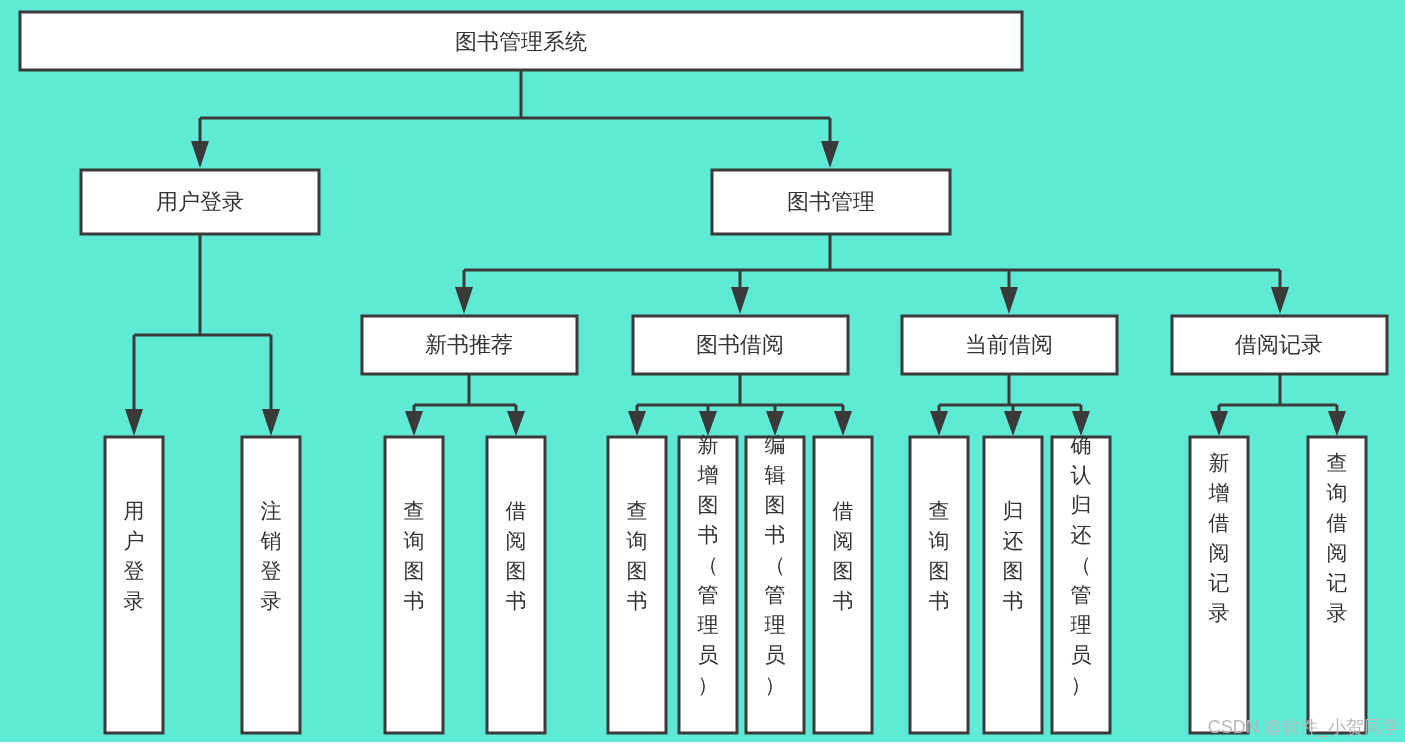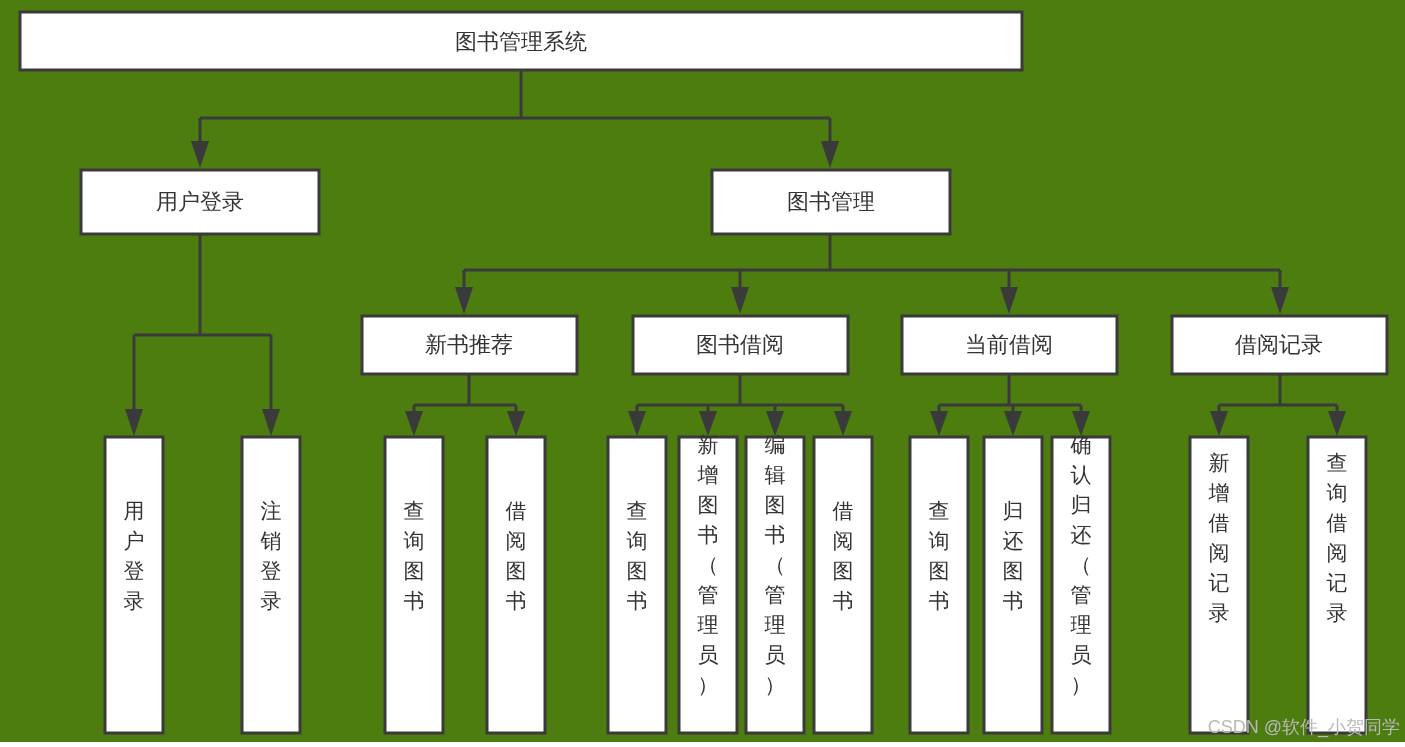--- a/index.html
+++ b/index.html
@@ -10,21 +10,21 @@
   body {
     width: 1405px;
     height: 747px;
     overflow: hidden;
     font-family: "Liberation Sans", "DejaVu Sans", sans-serif;
   }
   #diagram-root {
     position: relative;
     width: 1405px;
     height: 742px;
-    background: #4d7c0f;
+    background: #5eead4;
   }
   svg#tree-svg {
     position: absolute;
     top: 0;
     left: 0;
     width: 1405px;
     height: 747px;
   }
   .node-box {
     fill: #ffffff;

